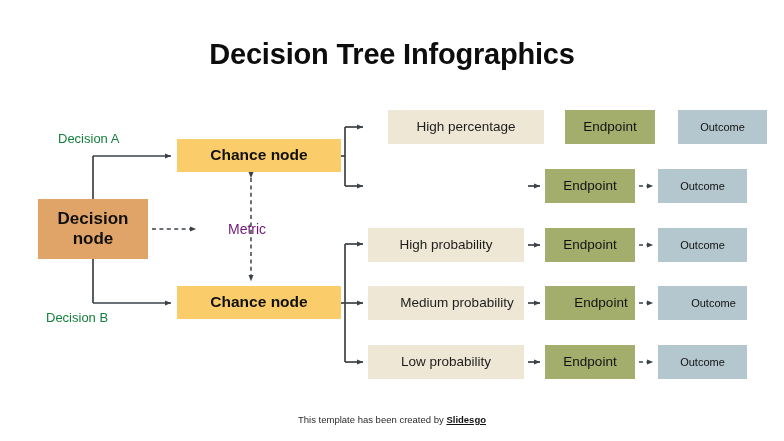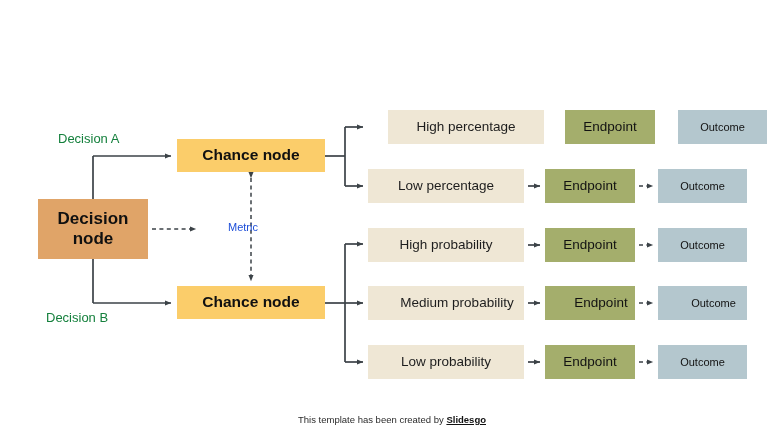--- a/index.html
+++ b/index.html
@@ -54,21 +54,21 @@
     top: 199px;
     width: 110px;
     height: 60px;
     background: #e0a468;
     font-size: 17px;
     font-weight: bold;
     color: #101010;
     padding: 9px 6px;
   }
   .chance-node {
-    width: 148px;
+    width: 164px;
     height: 33px;
     background: #fbcd6a;
     font-size: 15.5px;
     font-weight: bold;
     color: #101010;
     left: 177px;
   }
   .chance-top  { top: 139px; }
   .chance-bot  { top: 286px; }
 
@@ -108,22 +108,22 @@
     font-size: 13px;
     color: #15803d;
     white-space: nowrap;
   }
   #decision-a-label { left: 58px; top: 131px; }
   #decision-b-label { left: 46px; top: 310px; }
   #metric-label {
     position: absolute;
     left: 228px;
     top: 221px;
-    font-size: 11px;
-    color: #1d4ed8;
+    font-size: 14px;
+    color: #701a75;
     white-space: nowrap;
     text-align: right;
   }
   #footer {
     position: absolute;
     left: 0;
     top: 414px;
     width: 784px;
     text-align: center;
     font-size: 9.5px;
@@ -133,20 +133,21 @@
     font-weight: bold;
     text-decoration: underline;
     color: #111111;
   }
 </style>
 </head>
 <body>
 
 <div id="slide">
 
+  <div id="title">Decision Tree Infographics</div>
 
   <svg id="wires" viewBox="0 0 784 441" width="784" height="441" xmlns="http://www.w3.org/2000/svg">
     <defs>
       <marker id="arrow" markerWidth="7" markerHeight="7" refX="6.2" refY="3" orient="auto" markerUnits="userSpaceOnUse">
         <path d="M0,0.4 L6.4,3 L0,5.6 z" fill="#3b4247"></path>
       </marker>
       <marker id="arrow-up" markerWidth="7" markerHeight="7" refX="6.2" refY="3" orient="auto" markerUnits="userSpaceOnUse">
         <path d="M0,0.4 L6.4,3 L0,5.6 z" fill="#3b4247"></path>
       </marker>
     </defs>
@@ -197,21 +198,20 @@
   <div class="box chance-node chance-bot">Chance node</div>
 
   <div class="side-label" id="decision-a-label">Decision A</div>
   <div class="side-label" id="decision-b-label">Decision B</div>
   <div id="metric-label">Metric</div>
 
   <div class="box label-box row-1">High percentage</div>
   <div class="box endpoint-box row-1">Endpoint</div>
   <div class="box outcome-box row-1">Outcome</div>
 
-  <div class="box label-box row-2">Low percentage</div>
   <div class="box endpoint-box row-2">Endpoint</div>
   <div class="box outcome-box row-2">Outcome</div>
 
   <div class="box label-box row-3">High probability</div>
   <div class="box endpoint-box row-3">Endpoint</div>
   <div class="box outcome-box row-3">Outcome</div>
 
   <div class="box label-box row-4">Medium probability</div>
   <div class="box endpoint-box row-4">Endpoint</div>
   <div class="box outcome-box row-4">Outcome</div>

